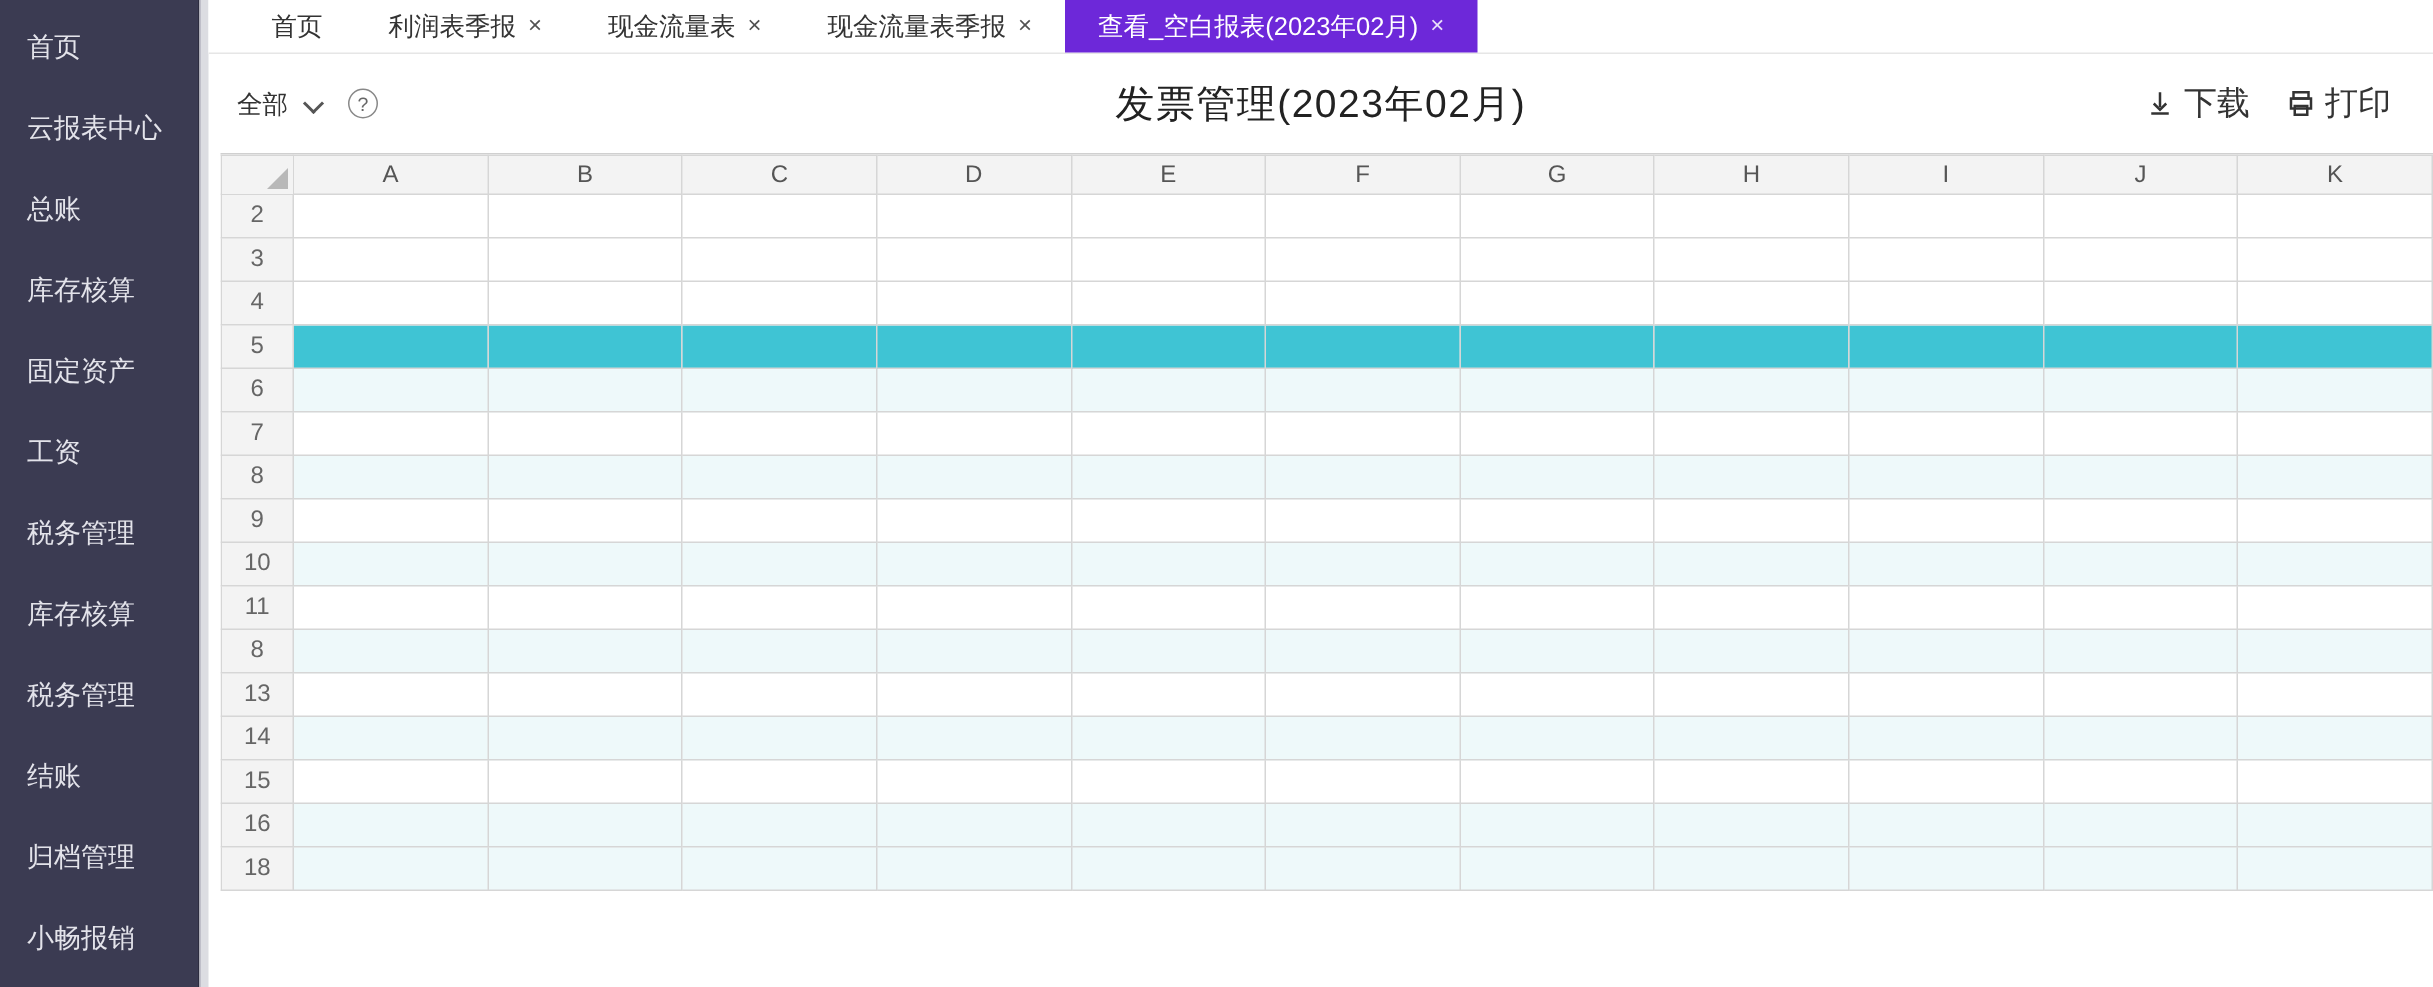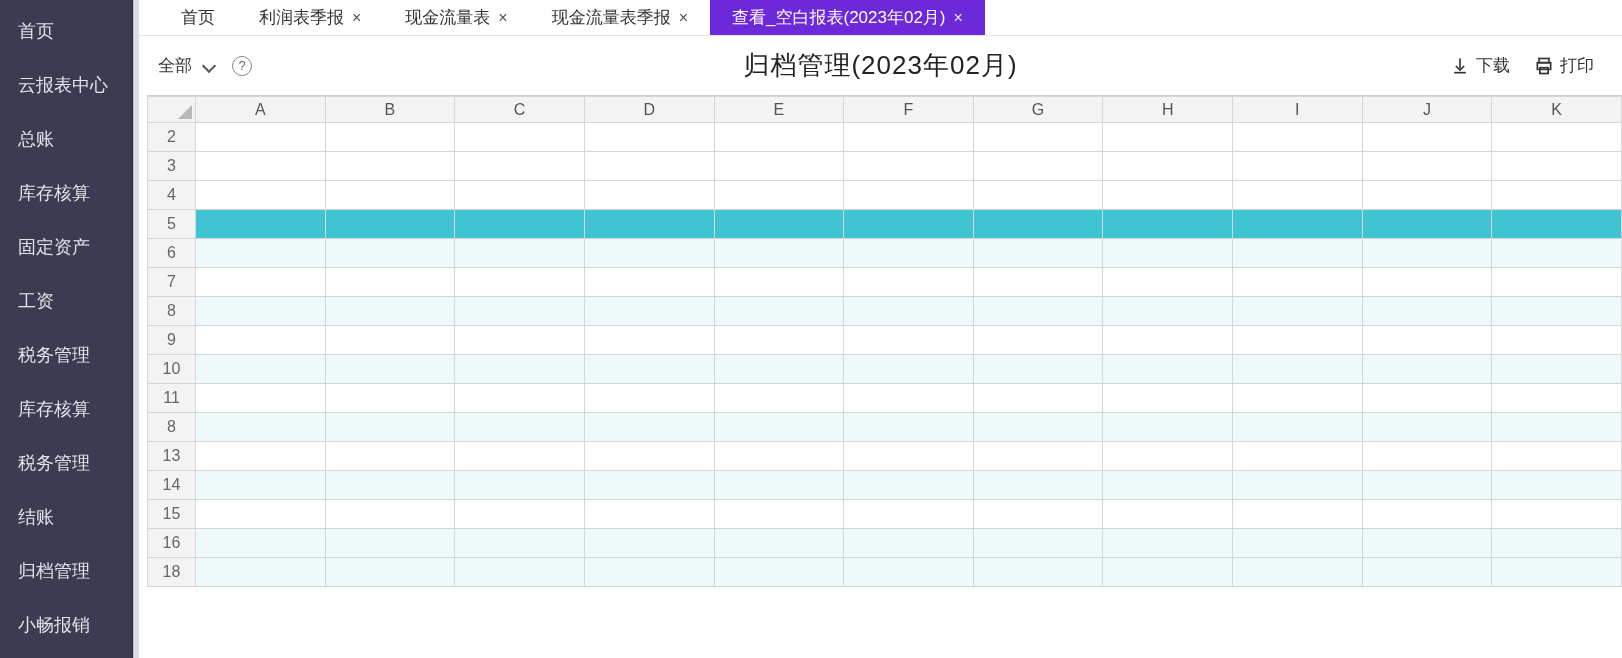--- a/index.html
+++ b/index.html
@@ -110,21 +110,21 @@
   .toolbar .right {
     margin-left: auto;
     display: flex;
     align-items: center;
     gap: 24px;
   }
   .toolbar .action {
     display: flex;
     align-items: center;
     gap: 6px;
-    font-size: 17px;
+    font-size: 22px;
     color: #333;
     cursor: pointer;
   }
   .toolbar .action svg { width: 20px; height: 20px; }
   .sheet {
     flex: 1;
     overflow: hidden;
     border-top: 1px solid #d0d0d0;
     margin: 0 0 0 8px;
   }
@@ -208,21 +208,21 @@
           <span>查看_空白报表(2023年02月)</span>
           <span class="close">×</span>
         </div>
       </div>
     <div class="toolbar">
       <div class="left">
         <span class="filter-label">全部</span>
         <span class="chevron"></span>
         <span class="help">?</span>
       </div>
-      <div class="title">归档管理(2023年02月)</div>
+      <div class="title">发票管理(2023年02月)</div>
       <div class="right">
         <div class="action">
           <svg viewBox="0 0 24 24" fill="none" stroke="#333" stroke-width="2">
             <path d="M12 3v12"></path>
               <path d="M7 12l5 5 5-5"></path>
               <path d="M5 20h14"></path>
           </svg>
           <span>下载</span>
         </div>
         <div class="action">

